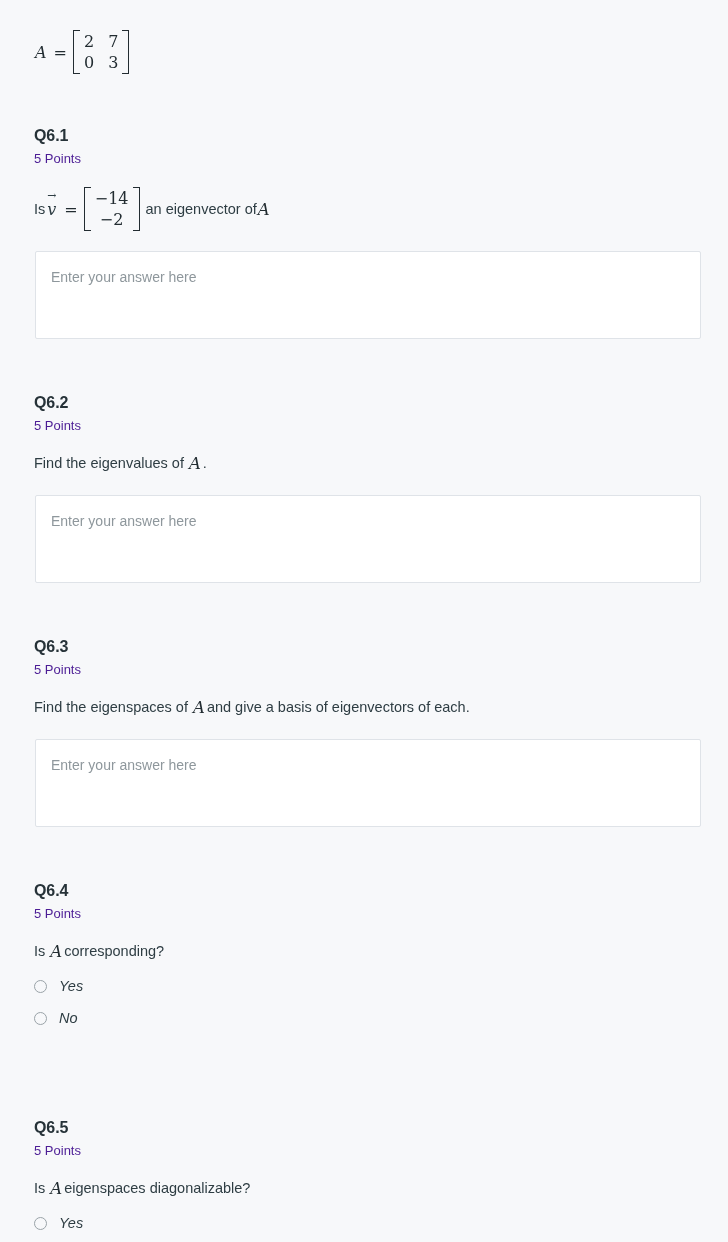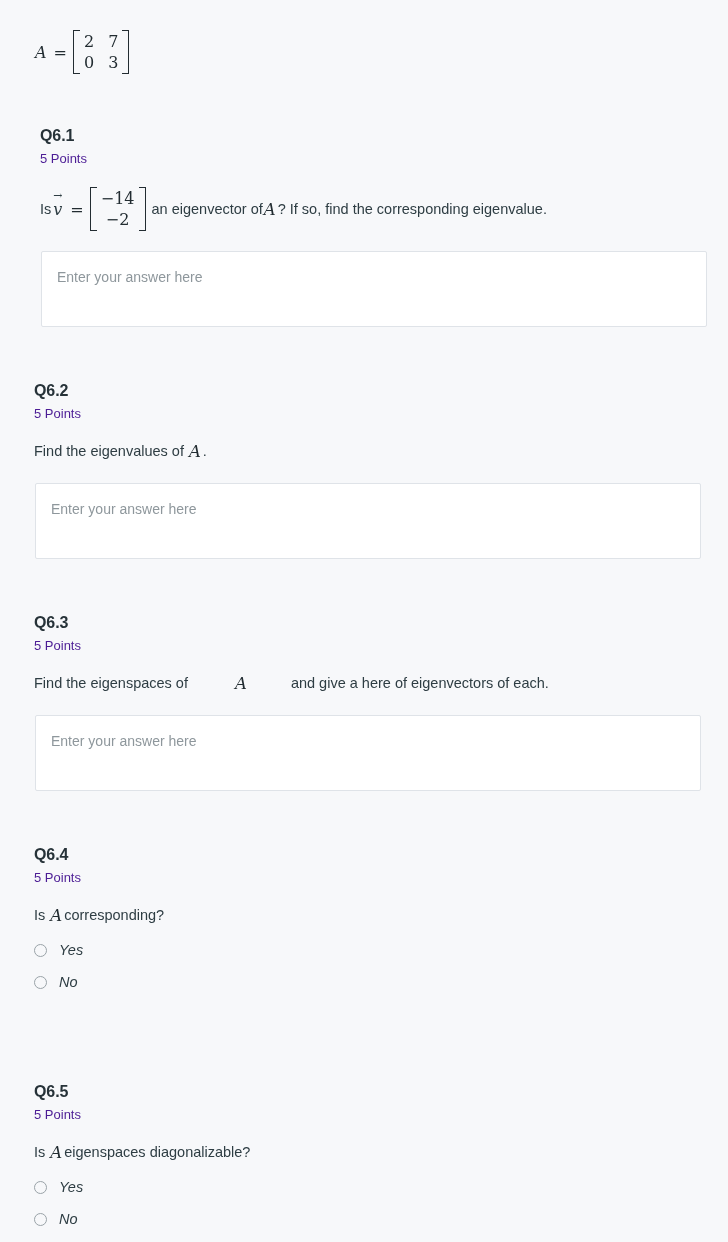--- a/index.html
+++ b/index.html
@@ -137,21 +137,21 @@
     color: #2e3d43;
     display: flex;
     align-items: center;
     flex-wrap: wrap;
   }
 
   
   .answerbox {
     margin-left: 35px;
     width: 666px;
-    height: 76px;
+    height: 88px;
     background: #ffffff;
     border: 1px solid #dfe3e8;
     border-radius: 2px;
   }
   .answerbox .ph {
     font-size: 14px;
     color: #8e979c;
     padding: 17px 0 0 15px;
     font-family: "Liberation Sans", sans-serif;
   }
@@ -193,41 +193,40 @@
       <span class="mgrid cols2">
         <span class="cell">2</span>
         <span class="cell">7</span>
         <span class="cell">0</span>
         <span class="cell">3</span>
       </span>
       <span class="brk brk-r"></span>
     </span>
   </div>
 
-  <div class="qblock" style="padding-top:52px;padding-left:6px;">
+  <div class="qblock" style="padding-top:52px;">
     <div class="qtitle">Q6.1</div>
     <div class="qpoints">5 Points</div>
     <div class="qprompt" style="margin-top:19px;">
       <span>Is</span>
       <span class="vecwrap">
         <span class="arrow">→</span>
         <span>v</span>
       </span>
       <span class="eq">=</span>
       <span class="matrix">
         <span class="brk brk-l"></span>
         <span class="mgrid cols1">
           <span class="cell r">−14</span>
           <span class="cell r">−2</span>
         </span>
         <span class="brk brk-r"></span>
       </span>
       <span style="padding-left:6px;">an eigenvector of</span>
       <span class="mvar-inline">A</span>
-      <span>? If so, find the corresponding eigenvalue.</span>
     </div>
     <div class="answerbox" style="margin-top:20px;">
       <div class="ph">Enter your answer here</div>
     </div>
   </div>
 
   <div class="qblock" style="padding-top:54px;">
     <div class="qtitle">Q6.2</div>
     <div class="qpoints">5 Points</div>
     <div class="qprompt" style="margin-top:18px;align-items:center;">
@@ -236,24 +235,24 @@
       <span>.</span>
     </div>
     <div class="answerbox" style="margin-top:21px;">
       <div class="ph">Enter your answer here</div>
     </div>
   </div>
 
   <div class="qblock" style="padding-top:54px;">
     <div class="qtitle">Q6.3</div>
     <div class="qpoints">5 Points</div>
-    <div class="qprompt" style="margin-top:18px;gap:42px;">
+    <div class="qprompt" style="margin-top:18px;">
       <span>Find the eigenspaces of</span>
       <span class="mvar-inline" style="margin-left:4px;">A</span>
-      <span> and give a here of eigenvectors of each.</span>
+      <span> and give a basis of eigenvectors of each.</span>
     </div>
     <div class="answerbox" style="margin-top:21px;">
       <div class="ph">Enter your answer here</div>
     </div>
   </div>
 
   <div class="qblock" style="padding-top:54px;">
     <div class="qtitle">Q6.4</div>
     <div class="qpoints">5 Points</div>
     <div class="qprompt" style="margin-top:18px;">

